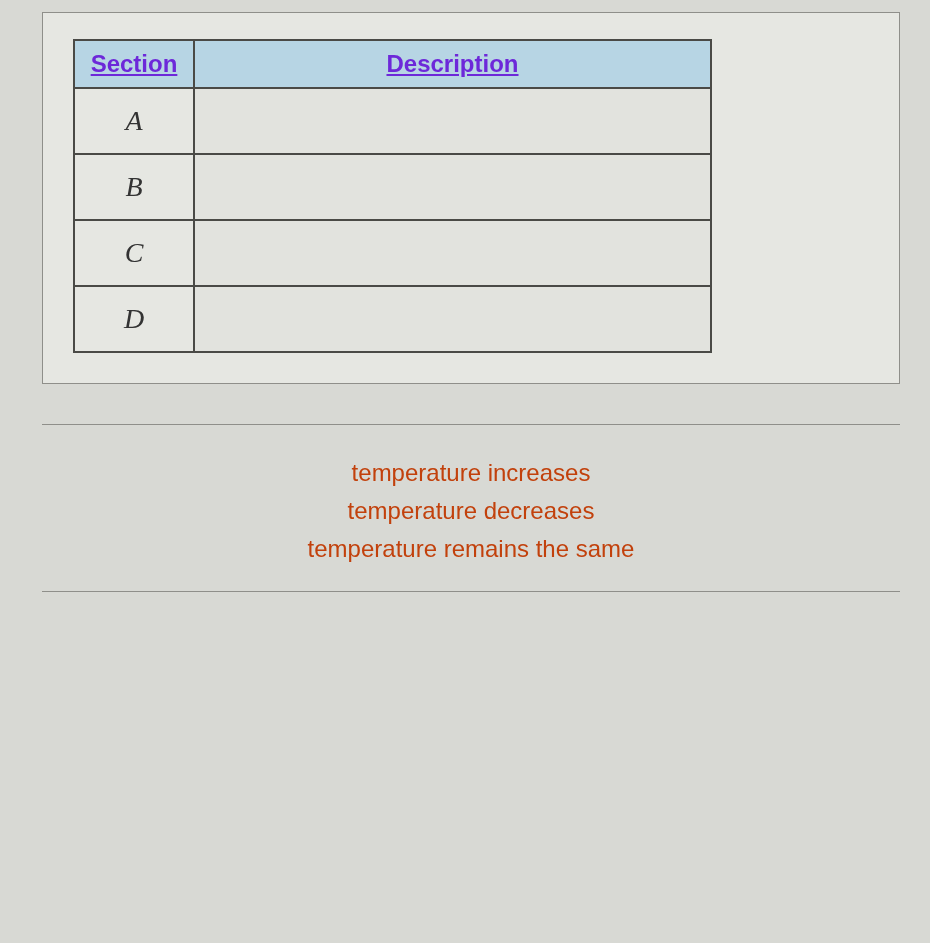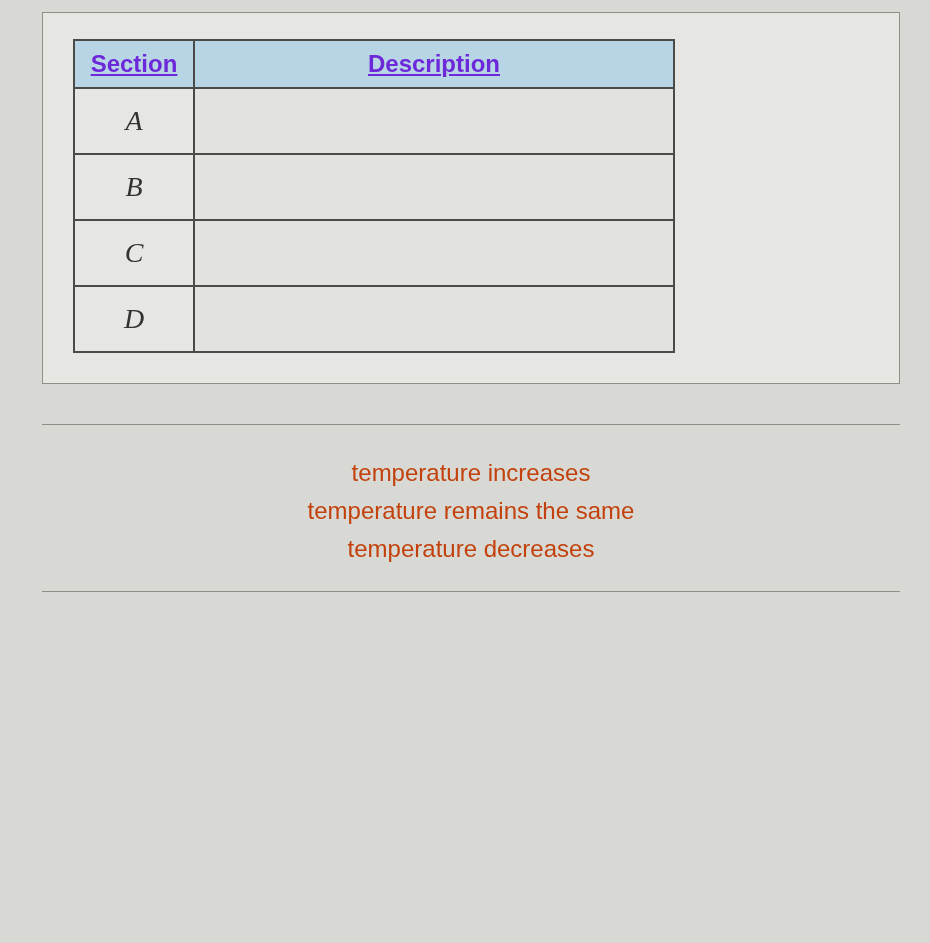--- a/index.html
+++ b/index.html
@@ -48,21 +48,21 @@
       background: #b7d5e4;
       font-size: 24px;
       font-weight: bold;
       color: #6d28d9;
       height: 48px;
       text-align: center;
       vertical-align: middle;
       text-decoration: underline;
     }
     table.match-table th.section-col { width: 120px; }
-    table.match-table th.desc-col { width: 480px; }
+    table.match-table th.desc-col { width: 517px; }
     table.match-table td.section-cell {
       text-align: center;
       vertical-align: middle;
       height: 66px;
       font-size: 28px;
       font-style: italic;
       color: #333;
       font-family: "Times New Roman", serif;
       font-weight: 500;
     }
@@ -121,17 +121,17 @@
           <td class="desc-cell"></td>
         </tr>
       </tbody>
     </table>
   </div>
 
   <hr class="divider">
 
   <div class="options">
     <span class="option">temperature increases</span>
+    <span class="option">temperature decreases</span>
     <span class="option">temperature remains the same</span>
-    <span class="option">temperature decreases</span>
   </div>
 
 </div>
 
 </body></html>

